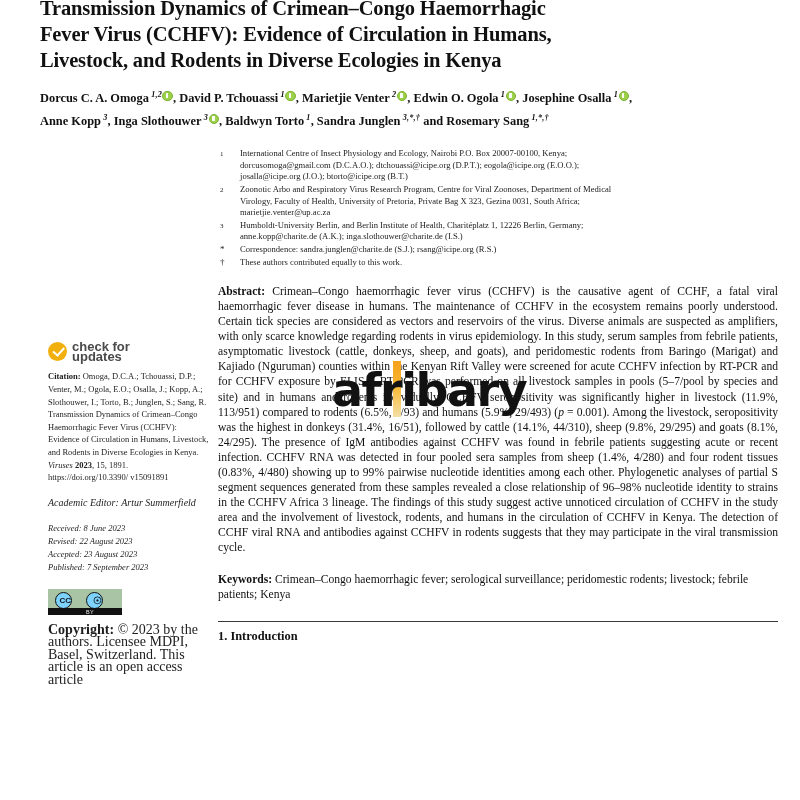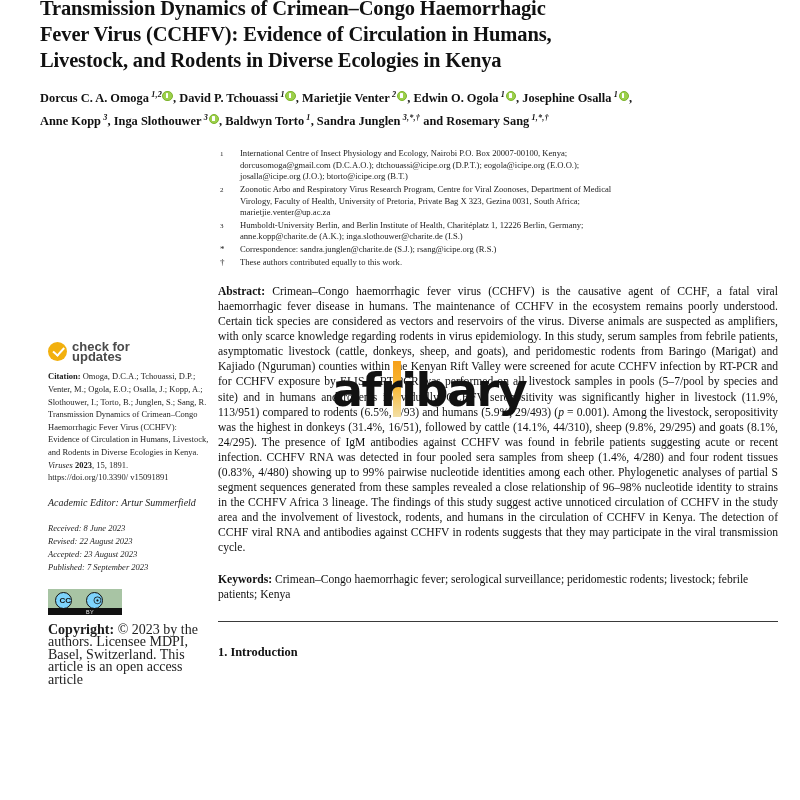--- a/index.html
+++ b/index.html
@@ -268,21 +268,21 @@
   }
   .keywords b { font-weight: bold; }
 
   .rule {
     margin-top: 19px;
     width: 560px;
     border-top: 1.1px solid #3a3a3a;
   }
 
   .section-head {
-    margin-top: 23px;
+    margin-top: 7px;
     font-size: 12.4px;
     font-weight: bold;
     color: #111;
   }
 
   
   .watermark {
     position: absolute;
     left: 332px;
     top: 372px;

